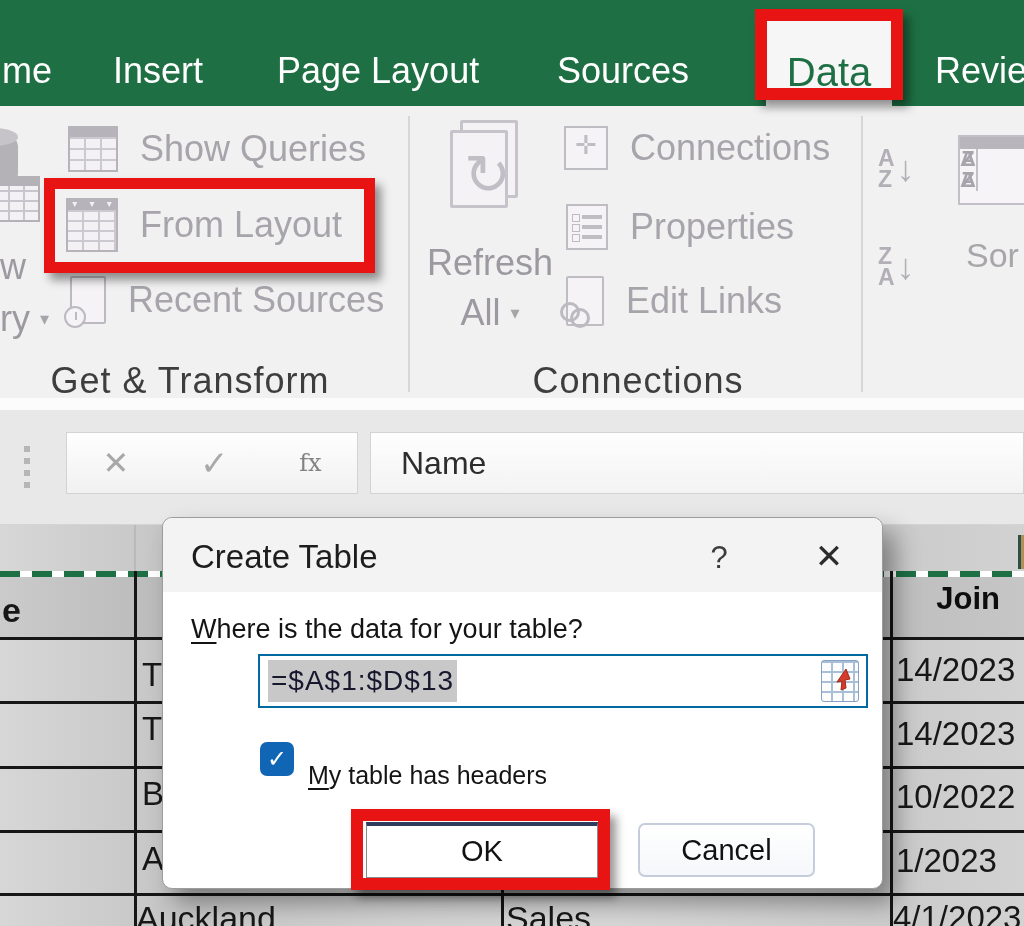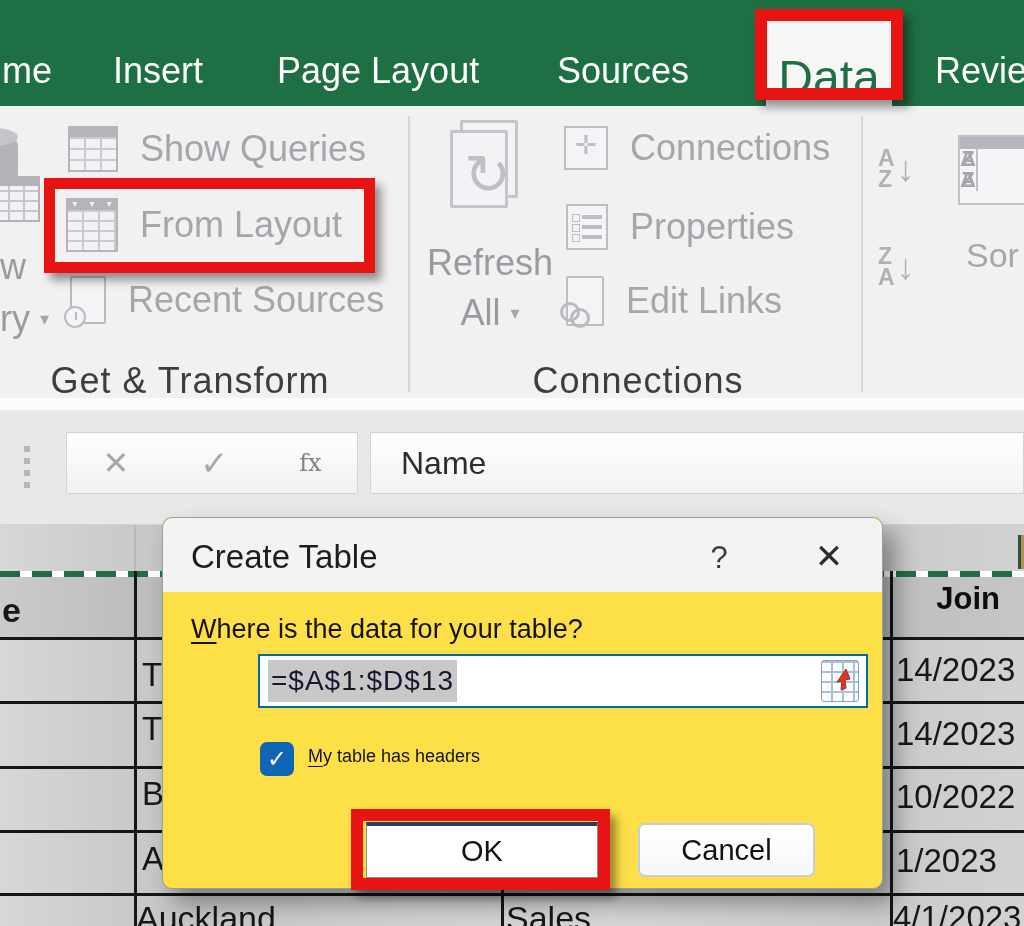--- a/index.html
+++ b/index.html
@@ -3,21 +3,21 @@
 <meta charset="utf-8">
 <style>
   html,body{margin:0;padding:0;background:#888;}
   *{box-sizing:border-box;font-family:"Liberation Sans",sans-serif;}
   #screen{position:relative;width:1024px;height:926px;overflow:hidden;background:#d2d2d2;}
 
   
   .tabbar{position:absolute;left:0;top:0;width:1024px;height:106px;background:#1e7044;}
   .tab{position:absolute;top:50px;font-size:36px;color:#fff;white-space:nowrap;}
   .active-tab{position:absolute;left:766px;top:14px;width:126px;height:92px;background:#f7f6f6;border-radius:4px 4px 0 0;}
-  .active-tab .tab-label{position:absolute;left:0;right:0;top:36px;text-align:center;color:#1e7044;font-size:48px;}
+  .active-tab .tab-label{position:absolute;left:0;right:0;top:36px;text-align:center;color:#1e7044;font-size:40px;}
 
   
   .redbox{position:absolute;border:12px solid #e81414;box-shadow:6px 7px 9px rgba(0,0,0,.42);pointer-events:none;z-index:40;}
 
   
   .ribbon{position:absolute;left:0;top:106px;width:1024px;height:292px;background:#f2f1f1;overflow:hidden;}
   .vdiv{position:absolute;top:10px;height:276px;width:2px;background:#d8d7d8;}
   .grouplabel{position:absolute;font-size:36px;color:#3e3e3e;text-align:center;letter-spacing:1px;white-space:nowrap;}
   .ritem{position:absolute;display:flex;align-items:center;gap:22px;white-space:nowrap;}
   .ritem .rlabel{font-size:36px;color:#a7a4ab;}
@@ -83,35 +83,35 @@
     background:repeating-linear-gradient(90deg,#1e7044 0 20px,#ffffff 20px 32px);}
   .vb{position:absolute;top:46px;height:355px;width:3px;background:#161616;}
   .hb{position:absolute;left:0;width:1024px;height:3px;background:#161616;}
   .glv{position:absolute;left:134px;top:0;width:2px;height:46px;background:#b9b9b9;}
   .cell{position:absolute;font-size:33px;color:#171717;white-space:nowrap;}
   .cell.b{font-weight:bold;}
   .join-hdr{position:absolute;left:893px;top:56px;width:119px;text-align:right;padding-right:12px;font-weight:bold;font-size:31px;color:#0d0d0d;}
   .edge-glyph{position:absolute;left:1018px;top:10px;width:6px;height:34px;background:linear-gradient(90deg,#2d4f4a 0 3px,#b29055 3px);}
 
   
-  .dialog{position:absolute;left:162px;top:517px;width:721px;height:372px;background:#fde047;border:1px solid #9c9c9c;border-radius:10px;box-shadow:12px 14px 24px rgba(0,0,0,.38);z-index:30;}
+  .dialog{position:absolute;left:162px;top:517px;width:721px;height:372px;background:#ffffff;border:1px solid #9c9c9c;border-radius:10px;box-shadow:12px 14px 24px rgba(0,0,0,.38);z-index:30;}
   .dialog .titlebar{position:absolute;left:0;top:0;right:0;height:74px;background:#f4f3f4;border-radius:10px 10px 0 0;}
   .dlg-title{position:absolute;left:28px;top:20px;font-size:33px;color:#1d1d1d;}
   .dlg-help{position:absolute;left:534px;top:22px;width:44px;text-align:center;font-size:31px;color:#3c3c3c;}
   .dlg-close{position:absolute;left:640px;top:18px;width:52px;text-align:center;font-size:34px;color:#2c2c2c;font-weight:300;}
   .dlg-prompt{position:absolute;left:28px;top:96px;font-size:27px;color:#141414;}
   .accel{text-decoration:underline;text-underline-offset:4px;}
   .range-input{position:absolute;left:95px;top:136px;width:610px;height:54px;background:#fff;border:2px solid #0369a1;display:flex;align-items:center;}
   .range-text{margin-left:8px;background:#c9c8c9;color:#17172e;font-size:28px;letter-spacing:1px;padding:5px 3px;}
   .range-picker{position:absolute;right:7px;top:4px;width:38px;height:42px;border:1px solid #87a1c4;border-radius:3px;background:
     repeating-linear-gradient(0deg,transparent 0 8px,#a9bfd8 8px 10px),
     repeating-linear-gradient(90deg,transparent 0 9px,#a9bfd8 9px 11px),#fdfdfd;}
   .range-picker svg{position:absolute;left:8px;top:6px;}
   .checkbox{position:absolute;left:97px;top:224px;width:34px;height:34px;background:#1066b5;border-radius:7px;display:flex;align-items:center;justify-content:center;color:#fff;font-size:24px;}
-  .cb-label{position:absolute;left:145px;top:228px;font-size:18px;color:#141414;}
+  .cb-label{position:absolute;left:145px;top:243px;font-size:25px;color:#141414;}
   .btn-ok{position:absolute;left:203px;top:304px;width:232px;height:56px;background:#fff;border:1px solid #8a8a8a;border-top:4px solid #2e3d5e;display:flex;align-items:center;justify-content:center;font-size:29px;color:#111;}
   .btn-cancel{position:absolute;left:475px;top:305px;width:177px;height:54px;background:linear-gradient(180deg,#ffffff,#f5f7fa);border:2px solid #c5cddc;border-radius:7px;display:flex;align-items:center;justify-content:center;font-size:29px;color:#111;}
 </style>
 </head>
 <body>
 
 <div id="screen">
 
   <div class="tabbar">
     <div class="tab" style="left:2px">me</div>

